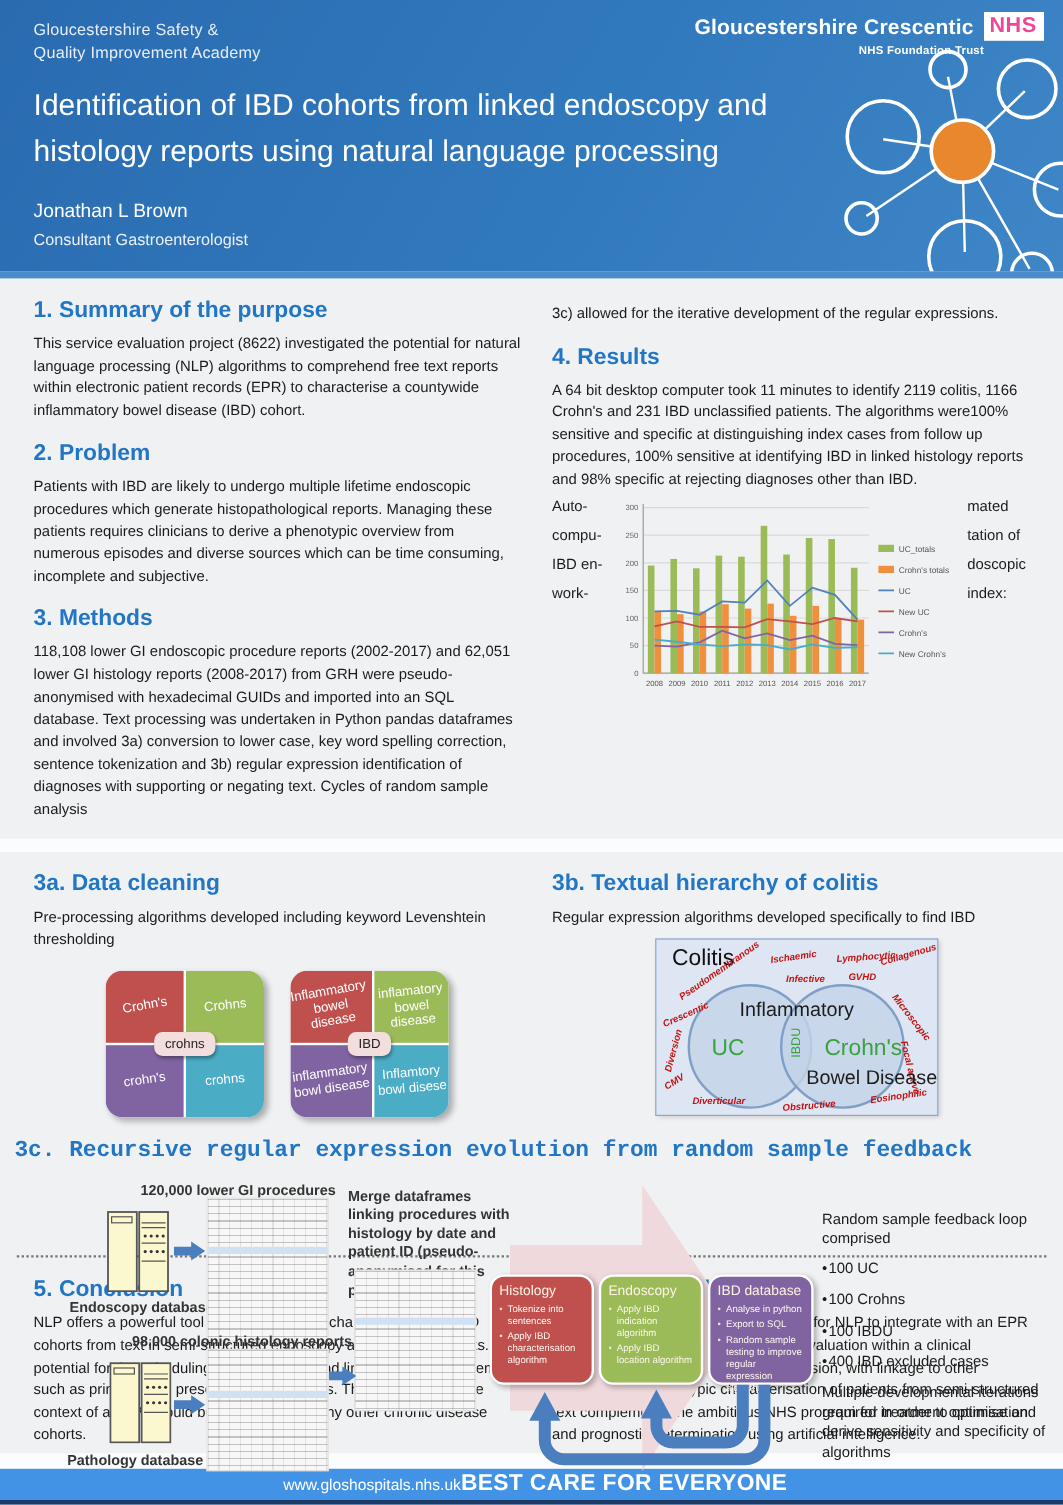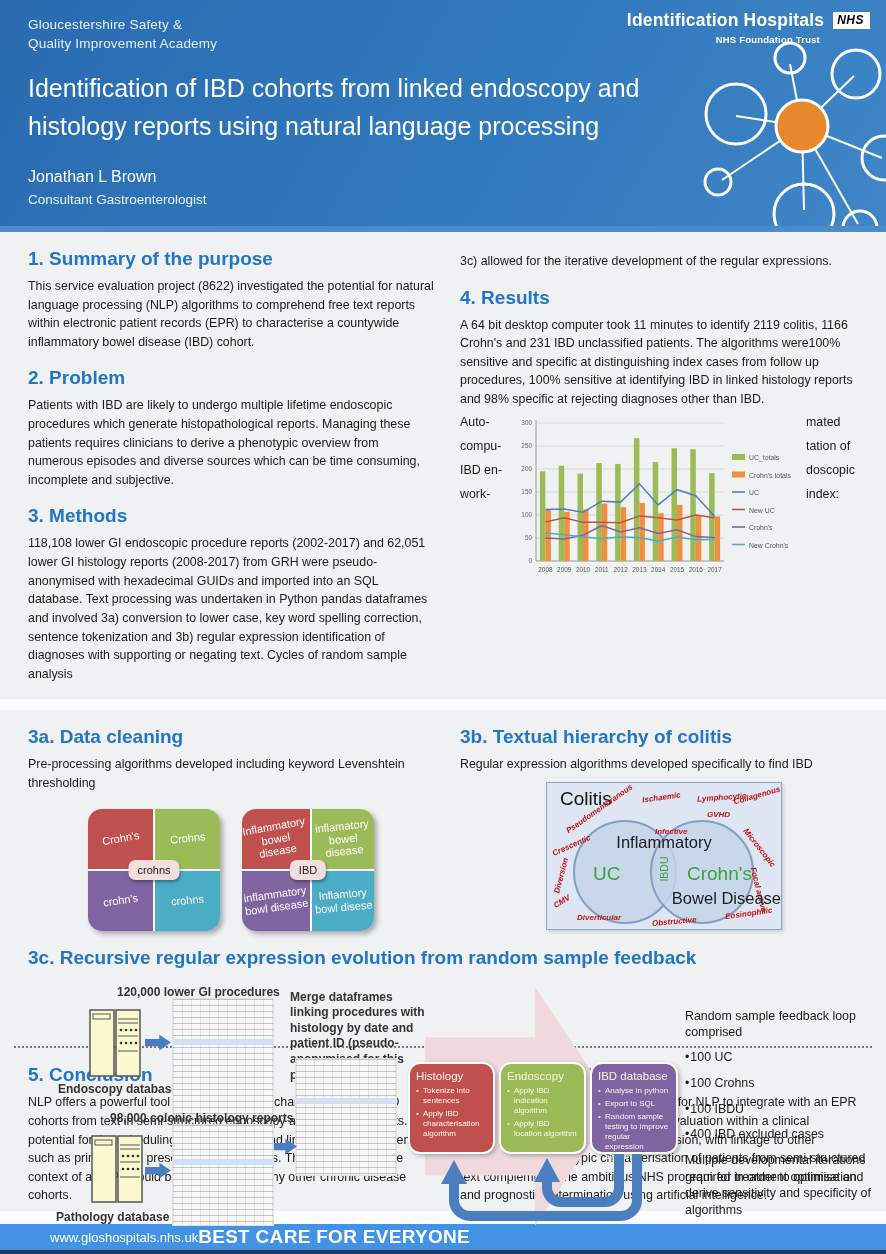--- a/index.html
+++ b/index.html
@@ -6,21 +6,21 @@
   html,body { background:#d8d8d8; }
   body { font-family:"Liberation Sans", sans-serif; }
   .poster { width:886px; height:1254px; margin:0 auto; background:#f0f1f2; position:relative; overflow:hidden; display:flex; flex-direction:column; }
 
   
   .header { position:relative; height:232px; background:linear-gradient(120deg,#2a6bb0 0%, #3179bd 55%, #3f86c7 100%); color:#fff; overflow:hidden; flex:0 0 auto; border-bottom:6px solid #4a8cc9; }
   .academy { position:absolute; left:28px; top:16px; font-size:13.5px; line-height:1.4; color:#e7eef8; letter-spacing:.2px; }
   .trust-block { position:absolute; right:16px; top:10px; text-align:right; }
   .trust-row { display:flex; align-items:center; gap:9px; justify-content:flex-end; }
   .trust-name { font-size:17.5px; font-weight:bold; letter-spacing:.2px; }
-  .nhs-box { background:#fff; color:#000000; font-weight:bold; font-style:italic; font-size:12px; padding:1px 6px 2px 4px; letter-spacing:.5px; }
+  .nhs-box { background:#fff; color:#ec4899; font-weight:bold; font-size:18px; padding:1px 6px 2px 4px; letter-spacing:.5px; }
   .trust-sub { font-size:9.5px; font-weight:bold; margin-top:3px; padding-right:50px; letter-spacing:.2px; }
   .title { position:absolute; left:28px; top:70px; width:648px; font-size:25px; line-height:1.5; font-weight:normal; color:#fff; }
   .author { position:absolute; left:28px; top:168px; font-size:16px; }
   .author-role { position:absolute; left:28px; top:192px; font-size:13.5px; color:#e9f0f9; }
   .network { position:absolute; right:-14px; top:34px; }
 
   
   .two-col { display:grid; grid-template-columns:406px 406px; column-gap:26px; padding:0 28px; }
   h2.sec { color:#2176c5; font-size:19px; font-weight:bold; margin:16px 0 7px 0; }
   p.body { font-size:12.4px; line-height:1.5; color:#1b1b1b; margin:0 0 6px 0; }
@@ -68,37 +68,37 @@
   .pbox li::before { content:"•"; position:absolute; left:0; top:0; color:#f5e4d2; }
   .rs-note { position:absolute; left:671px; top:26px; width:186px; font-size:12.4px; color:#1b1b1b; line-height:1.35; }
   .rs-note .intro { margin-bottom:8px; }
   .rs-note ul { list-style:none; }
   .rs-note li { margin-bottom:9px; }
   .rs-note li::before { content:"\2022"; margin-right:1px; }
   .rs-note .outro { margin-top:2px; }
 
   
   .footer-gap { height:13px; background:#fbfcfd; margin-top:auto; flex:0 0 auto; }
-  .footer { flex:0 0 auto; height:30px; background:#4293e6; border-bottom:4px solid #1d3a66; display:flex; align-items:center; justify-content:flex-start; padding:0 44px 0 50px; color:#fff; }
+  .footer { flex:0 0 auto; height:30px; background:#4293e6; border-bottom:4px solid #1d3a66; display:flex; align-items:center; justify-content:center; padding:0 44px 0 50px; color:#fff; }
   .footer .url { font-size:13px; }
   .footer .slogan { font-size:19px; font-weight:bold; letter-spacing:.3px; }
 </style>
 </head>
 <body>
 
 <div class="poster">
 
   <div class="header">
     <div class="academy">
       <div>Gloucestershire Safety &amp;</div>
       <div>Quality Improvement Academy</div>
     </div>
     <div class="trust-block">
       <div class="trust-row">
-        <span class="trust-name">Identification Hospitals</span>
+        <span class="trust-name">Gloucestershire Crescentic</span>
         <span class="nhs-box">NHS</span>
       </div>
       <div class="trust-sub">NHS Foundation Trust</div>
     </div>
     <svg class="network" width="256" height="206" viewBox="0 0 256 206">
       <g stroke="#ffffff" stroke-width="2" fill="none">
         <line x1="158" y1="92" x2="92" y2="82"></line>
           <line x1="158" y1="92" x2="146" y2="30"></line>
         <line x1="158" y1="92" x2="210" y2="42"></line>
           <line x1="158" y1="92" x2="238" y2="124"></line>
@@ -258,40 +258,40 @@
       <h2 class="sec">3b. Textual hierarchy of colitis</h2>
       <p class="body">Regular expression algorithms developed specifically to find IBD</p>
       <div class="venn-box">
         <div class="venn-label">Colitis</div>
         <div class="venn-circle vc-left"></div>
         <div class="venn-circle vc-right"></div>
         <div class="vword" style="left:20px;top:44px;transform:rotate(-35deg);transform-origin:left center;">Pseudomembranous</div>
         <div class="vword" style="left:95px;top:10px;transform:rotate(-8deg);">Ischaemic</div>
         <div class="vword" style="left:150px;top:10px;transform:rotate(-4deg);">Lymphocytic</div>
         <div class="vword" style="left:186px;top:8px;transform:rotate(-16deg);">Collagenous</div>
-        <div class="vword" style="left:108px;top:44px;">Infective</div>
+        <div class="vword" style="left:108px;top:28px;">Infective</div>
         <div class="vword" style="left:160px;top:27px;">GVHD</div>
         <div class="vword" style="left:198px;top:42px;transform:rotate(52deg);transform-origin:left center;">Microscopic</div>
         <div class="vword" style="left:4px;top:58px;transform:rotate(-24deg);">Crescentic</div>
         <div class="vword" style="left:-4px;top:88px;transform:rotate(-75deg);">Diversion</div>
         <div class="vword" style="left:6px;top:114px;transform:rotate(-32deg);">CMV</div>
         <div class="vword" style="left:30px;top:130px;">Diverticular</div>
         <div class="vword" style="left:105px;top:134px;transform:rotate(-5deg);">Obstructive</div>
         <div class="vword" style="left:178px;top:126px;transform:rotate(-8deg);">Eosinophilic</div>
         <div class="vword" style="left:206px;top:80px;transform:rotate(76deg);transform-origin:left center;">Focal active</div>
         <div class="vcenter" style="left:0;right:0;top:50px;text-align:center;font-size:16.5px;">Inflammatory</div>
         <div class="vcenter v-green" style="left:46px;top:80px;font-size:19px;">UC</div>
         <div class="vcenter v-green" style="left:104px;top:80px;font-size:10.5px;transform:rotate(-90deg);transform-origin:center;width:26px;text-align:center;">IBDU</div>
         <div class="vcenter v-green" style="left:140px;top:80px;font-size:19px;">Crohn's</div>
         <div class="vcenter" style="left:0;right:0;top:106px;text-align:right;font-size:16.5px;">Bowel Disease</div>
       </div>
     </div>
   </div>
 
-  <div style="padding:0 28px;">
+  <div style="padding:0 12px;font-family:Liberation Mono, monospace;">
     <h2 class="sec">3c. Recursive regular expression evolution from random sample feedback</h2>
   </div>
   <div class="flow">
     <div class="lab" style="left:103px;top:3px;">120,000 lower GI procedures</div>
 
     <svg style="position:absolute;left:75px;top:27px;" width="52" height="68" viewBox="0 0 52 68">
       <rect x="1" y="1" width="24" height="66" fill="#fbf8d0" stroke="#555" stroke-width="1.5"></rect>
       <rect x="4" y="5" width="17" height="5" fill="#fbf8d0" stroke="#555"></rect>
       <rect x="27" y="1" width="24" height="66" fill="#fbf8d0" stroke="#555" stroke-width="1.5"></rect>
       <line x1="29" y1="10" x2="49" y2="10" stroke="#555"></line>

